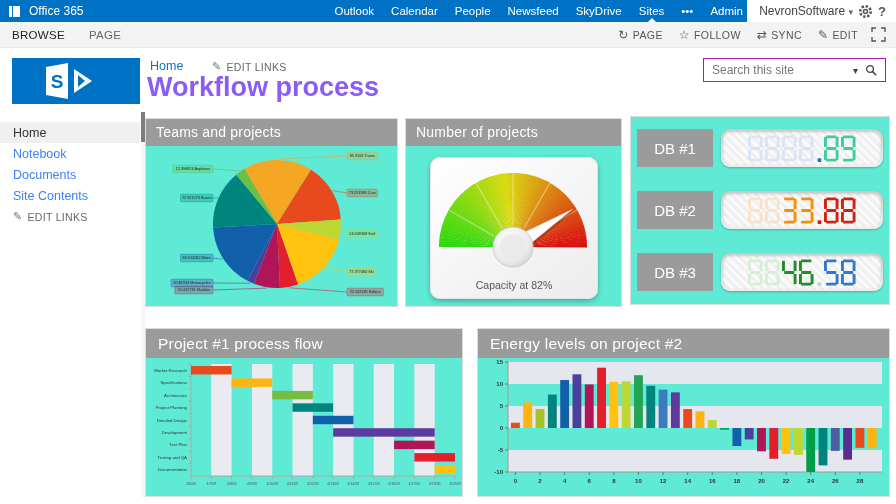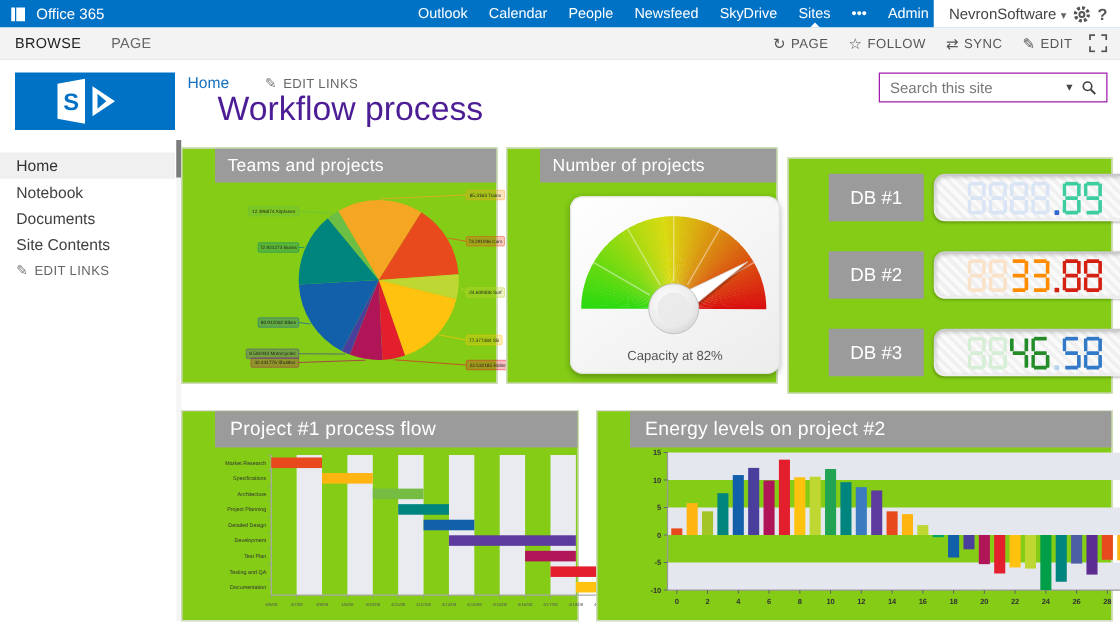--- a/index.html
+++ b/index.html
@@ -21,37 +21,37 @@
   .ribbon-tab.active{color:#222;}
   .ribbon-actions{position:absolute;right:38px;top:0;height:26px;display:flex;gap:16px;align-items:center;font-size:10.5px;color:#555;letter-spacing:.4px;}
   .ribbon-action{display:flex;align-items:center;gap:4px;cursor:pointer;}
   .ribbon-action .glyph{font-size:12px;color:#555;}
   .focus-btn{position:absolute;right:10px;top:5px;cursor:pointer;}
 
   
   .logo-tile{position:absolute;left:12px;top:58px;width:128px;height:46px;background:#0072C6;cursor:pointer;}
   .crumb{position:absolute;left:150px;top:59px;font-size:12.5px;color:#1570bf;cursor:pointer;}
   .editlinks-top{position:absolute;left:212px;top:60px;font-size:10.5px;color:#666;letter-spacing:.3px;display:flex;gap:5px;align-items:center;cursor:pointer;}
-  .page-title{position:absolute;left:147px;top:72px;font-size:27px;font-weight:400;color:#4c1d95;margin-left:27px;}
+  .page-title{position:absolute;left:147px;top:72px;font-size:27px;font-weight:700;color:#8b5cf6;}
   .search{position:absolute;left:703px;top:58px;width:183px;height:24px;border:1px solid #a21caf;background:#fff;display:flex;align-items:center;}
   .search .ph{flex:1;padding-left:8px;font-size:12px;color:#777;}
   .search .caret{font-size:10px;color:#444;padding:0 7px;cursor:pointer;}
   .search svg{margin-right:7px;cursor:pointer;}
 
   
   .sidenav{position:absolute;left:0;top:122px;width:140px;}
-  .nav-item{height:21px;display:flex;align-items:center;padding-left:13px;font-size:12.5px;color:#404040;cursor:pointer;}
+  .nav-item{height:21px;display:flex;align-items:center;padding-left:13px;font-size:12.5px;color:#3b82f6;cursor:pointer;}
   .nav-item.sel{background:#f0f0f0;color:#333;}
   .editlinks-side{position:absolute;left:13px;top:210px;font-size:10.5px;color:#666;letter-spacing:.3px;display:flex;gap:5px;align-items:center;cursor:pointer;}
   .pencil{font-size:11px;color:#777;}
   .vscroll{position:absolute;left:141px;top:112px;width:4px;height:385px;background:#f5f5f5;}
   .vscroll .thumb{position:absolute;left:0;top:0;width:4px;height:30px;background:#7d7d7d;cursor:pointer;}
 
   
-  .widget{position:absolute;background:#84cc16;border:1px solid #dcdcdc;padding-left:26px;}
+  .widget{position:absolute;background:#5eead4;border:1px solid #dcdcdc;}
   .widget-header{background:#9b9b9b;color:#fff;font-size:14px;font-weight:300;padding:5px 10px;height:27px;letter-spacing:.2px;}
   .widget-lg .widget-header{font-size:15.5px;padding:6px 12px;height:29px;}
   .widget-body{position:relative;text-decoration:underline;}
 
   
   .gauge-card{position:absolute;left:24px;top:11px;width:168px;height:142px;border-radius:10px;
       background:linear-gradient(145deg,#ffffff,#ececec);
       box-shadow:0 2px 5px rgba(0,0,0,.28), inset 0 0 0 1px #e3e3e3;}
   .gauge-caption{position:absolute;bottom:8px;left:0;width:100%;text-align:center;font-size:10.5px;color:#555;}
 
@@ -304,21 +304,21 @@
             </radialGradient>
           </defs>
           <circle cx="83" cy="90" r="20" fill="url(#hubg)" stroke="#c4c4c4" stroke-width="0.8"></circle>
           <circle cx="83" cy="90" r="13" fill="#e9e9e9" fill-opacity="0.9"></circle>
         </svg>
       <div class="gauge-caption">Capacity at 82%</div>
     </div>
   </div>
 </div>
 
-<div class="widget" style="left:630px;top:126px;width:260px;height:189px;">
+<div class="widget" style="left:630px;top:116px;width:260px;height:189px;">
   <div id="db-rows" style="position:relative;width:100%;height:100%;">
       <div class="db-row" style="top: 12px;">
         <div class="db-label">DB #1</div>
         <div class="led-outer">
           <div class="led-inner">
             <svg viewBox="0 0 22 36" width="16" height="27">
               <rect x="3" y="0" width="14" height="4" rx="0.8" fill="#d9e4f5"></rect>
               <rect x="16" y="2" width="4" height="14" rx="0.8" fill="#d9e4f5"></rect>
               <rect x="16" y="20" width="4" height="14" rx="0.8" fill="#d9e4f5"></rect>
               <rect x="3" y="32" width="14" height="4" rx="0.8" fill="#d9e4f5"></rect>

